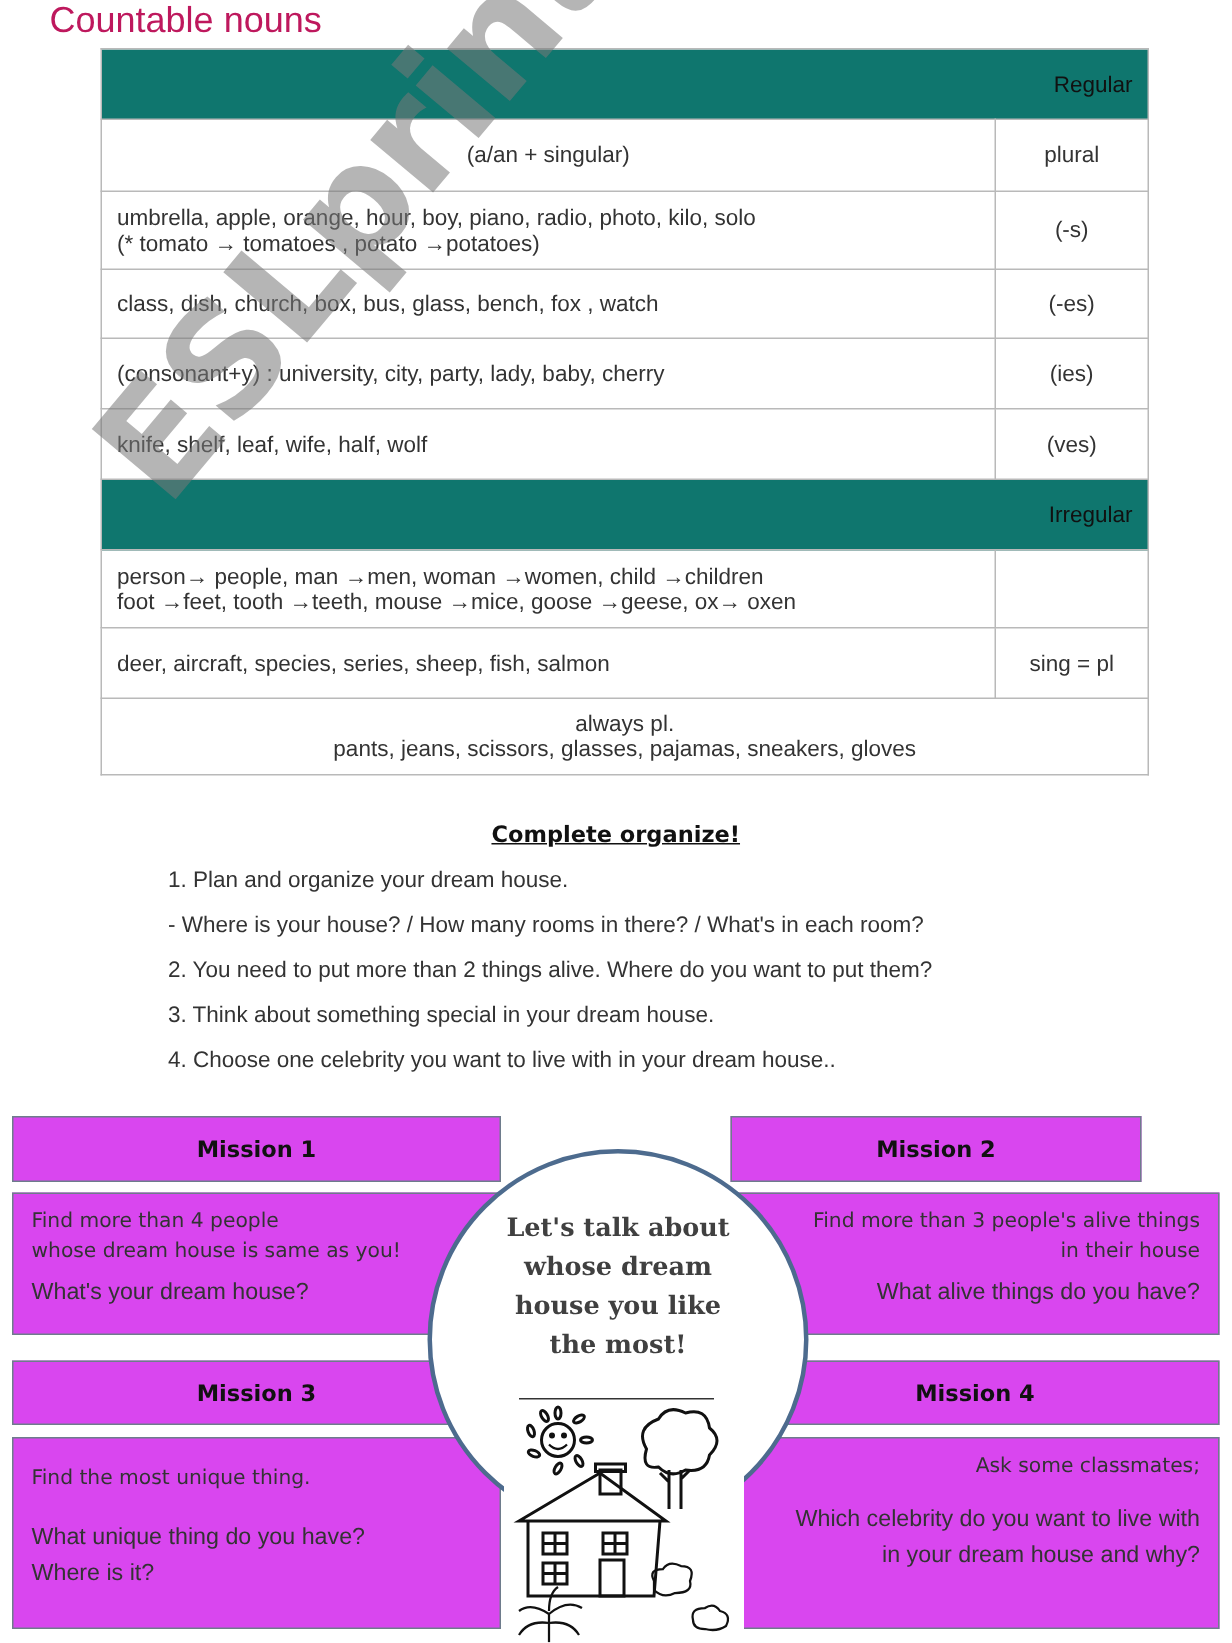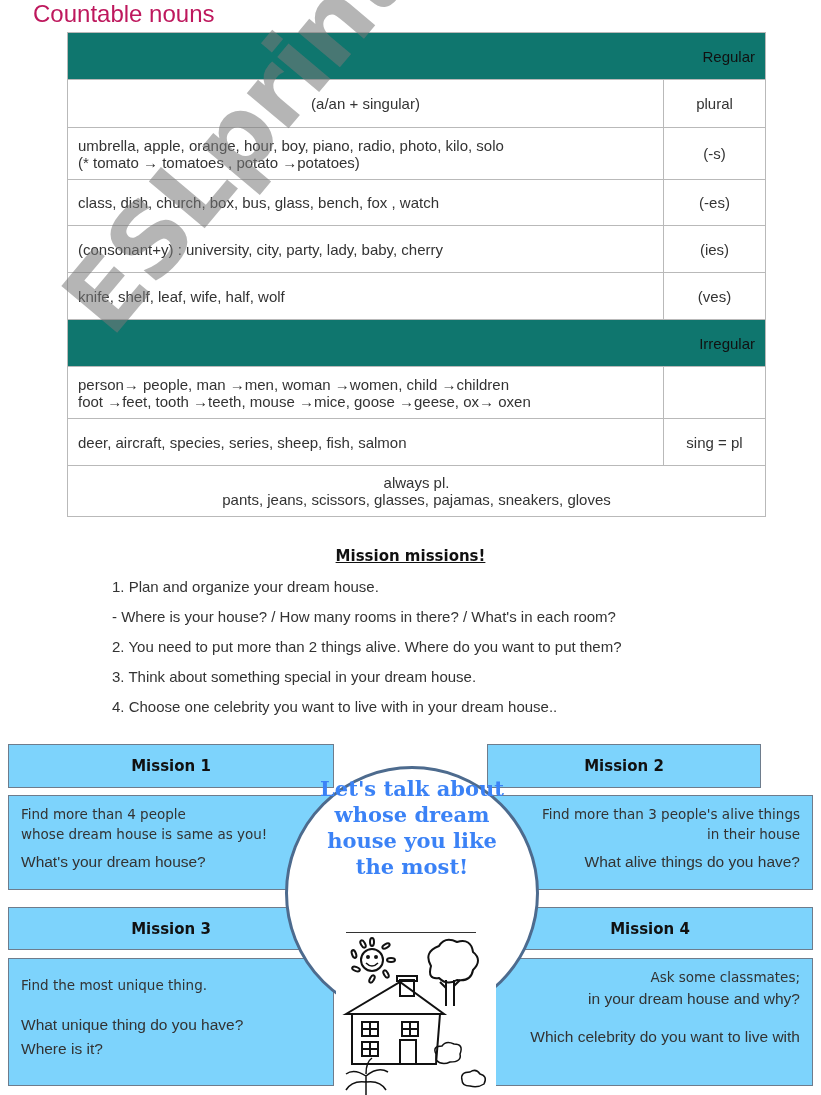--- a/index.html
+++ b/index.html
@@ -11,30 +11,30 @@
   table.nouns td { border:1px solid #b9b9b9; padding:0 10px; vertical-align:middle; }
   table.nouns td.right { width:81px; text-align:center; }
   table.nouns tr.sec td { background:#0f766e; text-align:right; color:#111; font-size:15px; }
   table.nouns td.center { text-align:center; }
   .line { display:block; white-space:nowrap; }
 
   .missions-title { left:0; width:821px; top:547px; text-align:center; font-family:"DejaVu Sans", sans-serif;
         font-weight:bold; font-size:15px; text-decoration:underline; color:#111; }
   .step { left:112px; font-size:15px; color:#333; white-space:nowrap;text-align:right; }
 
-  .box { position:absolute; border:1px solid #6e7c8c; background:#7dd3fc; box-sizing:border-box; }
+  .box { position:absolute; border:1px solid #6e7c8c; background:#d946ef; box-sizing:border-box; }
   .box-head { text-align:center; font-family:"DejaVu Sans", sans-serif; font-weight:bold; font-size:15px; color:#111; line-height:42px; }
   .box-body { font-family:"DejaVu Sans", sans-serif; font-size:13.5px; color:#333; padding:8px 12px; line-height:20px; }
   .box-body .q { font-family:"Liberation Sans", sans-serif; font-size:15.5px; }
   .box-body.right { text-align:right; }
 
   .circle { position:absolute; left:285px; top:766px; width:254px; height:254px; border-radius:50%;
             border:3px solid #4d6b8e; background:#fff; box-sizing:border-box; }
-  .circle-text { position:absolute; left:300px; width:224px; top:776px; text-align:center;
-            font-family:"DejaVu Serif", serif; font-weight:bold; font-size:21px; line-height:26px; color:#3b82f6; }
+  .circle-text { position:absolute; left:300px; width:224px; top:806px; text-align:center;
+            font-family:"DejaVu Serif", serif; font-weight:bold; font-size:17px; line-height:26px; color:#404040; }
   .circle-rule { position:absolute; left:346px; top:932px; width:130px; height:0; border-top:1px solid #333; }
   .house-art { position:absolute; left:336px; top:936px; width:160px; height:159px; background:#fff; }
 
   .watermark { position:absolute; left:40px; top:280px; font-family:"DejaVu Sans", sans-serif; font-weight:bold;
      font-size:100px; color:rgba(120,120,120,0.55); transform:rotate(-50deg); transform-origin:0 0;
      white-space:nowrap; letter-spacing:-2px; pointer-events:none; }
 </style>
 </head>
 <body>
 
@@ -84,21 +84,21 @@
   </tr>
   <tr style="height:51px">
     <td colspan="2" class="center">
       <span class="line">always pl.</span>
       <span class="line">pants,   jeans,   scissors,   glasses,   pajamas,   sneakers,   gloves</span>
     </td>
   </tr>
 </tbody>
   </table>
 
-<div class="abs missions-title">Mission missions!</div>
+<div class="abs missions-title">Complete organize!</div>
 <div class="abs step" style="top:578px">1. Plan and organize your dream house.</div>
 <div class="abs step" style="top:608px">- Where is your house? / How many rooms in there? / What's in each room?</div>
 <div class="abs step" style="top:638px">2. You need to put more than 2 things alive. Where do you want to put them?</div>
 <div class="abs step" style="top:668px">3. Think about something special in your dream house.</div>
 <div class="abs step" style="top:698px">4. Choose one celebrity you want to live with in your dream house..</div>
 
 <div class="box box-head" style="left:8px;top:744px;width:326px;height:44px">Mission 1</div>
 <div class="box box-body" style="left:8px;top:795px;width:326px;height:95px">
   <div>Find more than 4 people</div>
   <div>whose dream house is same as you!</div>
@@ -115,22 +115,22 @@
 <div class="box box-head" style="left:8px;top:907px;width:326px;height:43px">Mission 3</div>
 <div class="box box-body" style="left:8px;top:958px;width:326px;height:128px;padding-top:16px">
   <div>Find the most unique thing.</div>
   <div class="q" style="margin-top:18px;line-height:24px">What unique thing do you have?</div>
   <div class="q" style="line-height:24px">Where is it?</div>
 </div>
 
 <div class="box box-head" style="left:487px;top:907px;width:326px;height:43px">Mission 4</div>
 <div class="box box-body right" style="left:487px;top:958px;width:326px;height:128px;">
   <div>Ask some classmates;</div>
+  <div class="q" style="margin-top:14px;line-height:24px">Which celebrity do you want to live with</div>
   <div class="q" style="line-height:24px">in your dream house and why?</div>
-  <div class="q" style="margin-top:14px;line-height:24px">Which celebrity do you want to live with</div>
 </div>
 
 <div class="circle"></div>
 <div class="circle-text">
   <div>Let's talk about</div>
   <div>whose dream</div>
   <div>house you like</div>
   <div>the most!</div>
 </div>
 <div class="circle-rule"></div>

